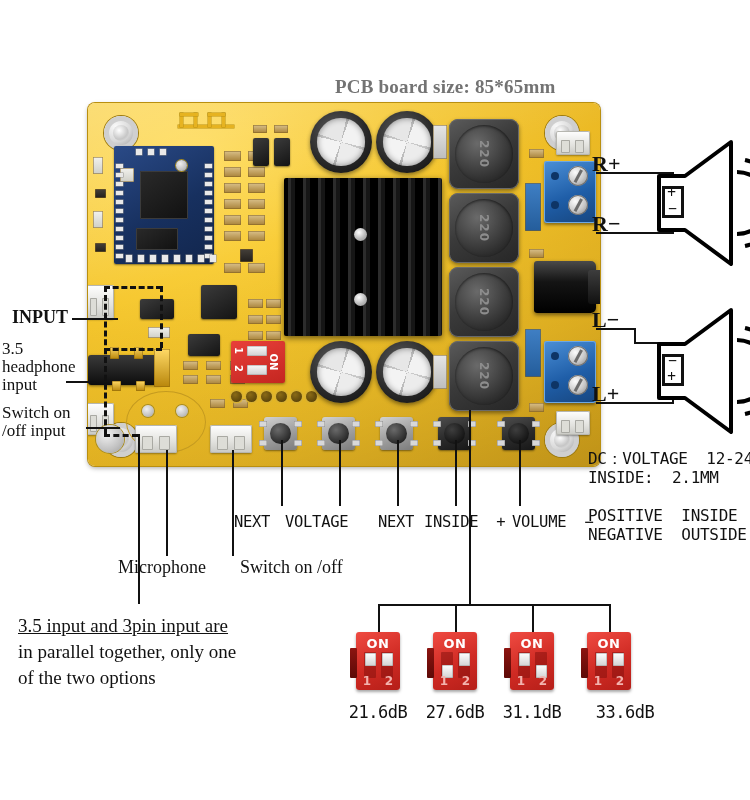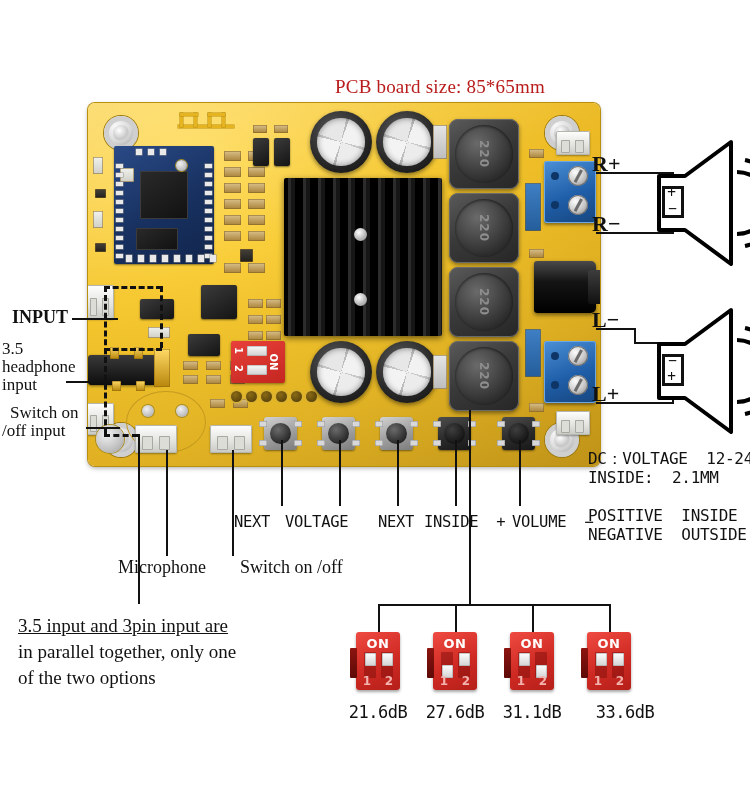--- a/index.html
+++ b/index.html
@@ -7,21 +7,21 @@
   body {
     width:750px; height:800px; position:relative; overflow:hidden;
     background:#ffffff;
     font-family:"Liberation Serif", serif;
   }
   #stage { position:absolute; left:0; top:0; width:750px; height:800px; }
 
   
   .title {
     position:absolute; left:335px; top:76px; width:260px;
-    color:#b91c1c; font-weight:normal; font-size:19px;
+    color:#737373; font-weight:bold; font-size:19px;
     font-family:"Liberation Serif", serif; letter-spacing:.2px;
   }
   .lbl { position:absolute; color:#111; font-size:17px; line-height:1.08;
          font-family:"Liberation Serif", serif; white-space:pre; }
   .lbl-b { font-weight:bold; }
   .lbl-mono { font-family:"DejaVu Sans Mono", monospace; font-size:15.5px; letter-spacing:-0.3px;}
 
   
   .ln { position:absolute; background:#111; }
   .lnh { height:2px; }
@@ -442,21 +442,21 @@
   <div class="dash-h" style="left:104px;top:434px;width:34px;"></div>
 
   <div class="lbl lbl-b" style="left:12px;top:308px;font-size:18px;">INPUT</div>
   <div class="ln lnh" style="left:72px;top:318px;width:46px;"></div>
 
   <div class="lbl" style="left:2px;top:340px;text-align:center;">3.5</div>
   <div class="lbl" style="left:2px;top:358px;">headphone</div>
   <div class="lbl" style="left:2px;top:376px;">input</div>
   <div class="ln lnh" style="left:66px;top:381px;width:30px;"></div>
 
-  <div class="lbl" style="left:10px;top:404px;">Switch on</div>
+  <div class="lbl" style="left:2px;top:404px;">Switch on</div>
   <div class="lbl" style="left:2px;top:422px;">/off input</div>
   <div class="ln lnh" style="left:86px;top:427px;width:34px;"></div>
 
   <div class="ln lnv" style="left:166px;top:450px;height:106px;"></div>
   <div class="ln lnv" style="left:232px;top:450px;height:106px;"></div>
   <div class="lbl" style="left:118px;top:558px;font-size:18px;">Microphone</div>
   <div class="lbl" style="left:240px;top:558px;font-size:18px;">Switch on /off</div>
 
   <div class="ln lnv" style="left:281px;top:440px;height:66px;"></div>
   <div class="ln lnv" style="left:339px;top:440px;height:66px;"></div>

